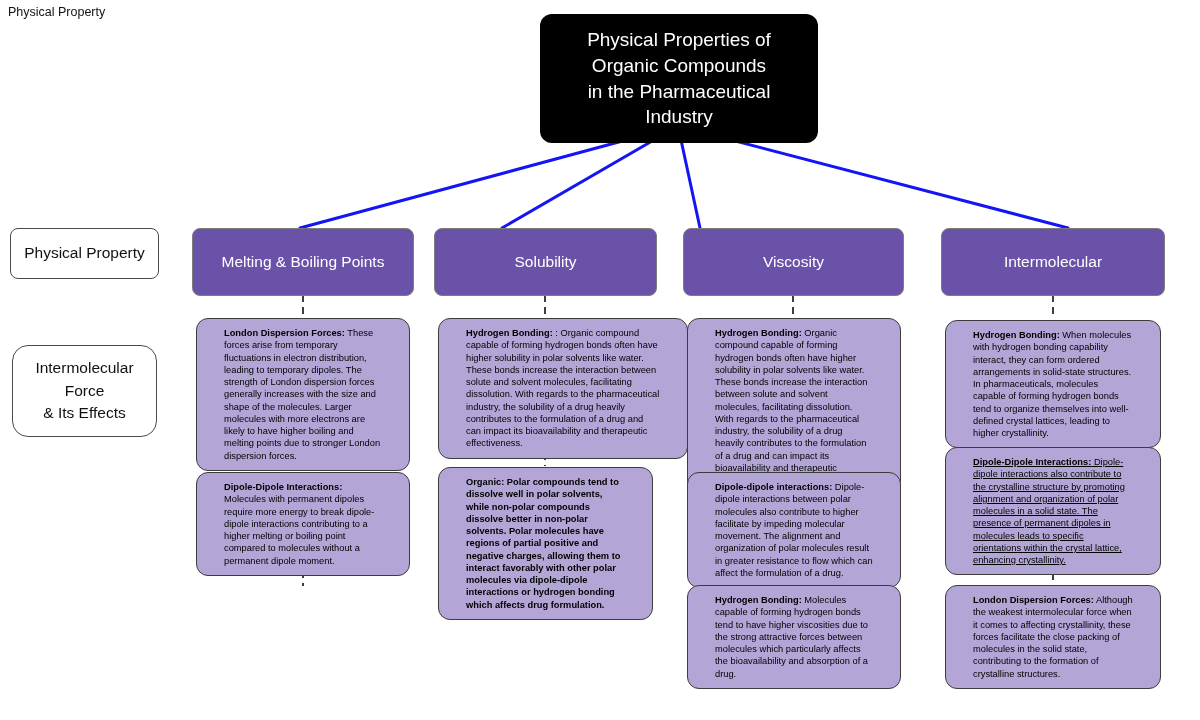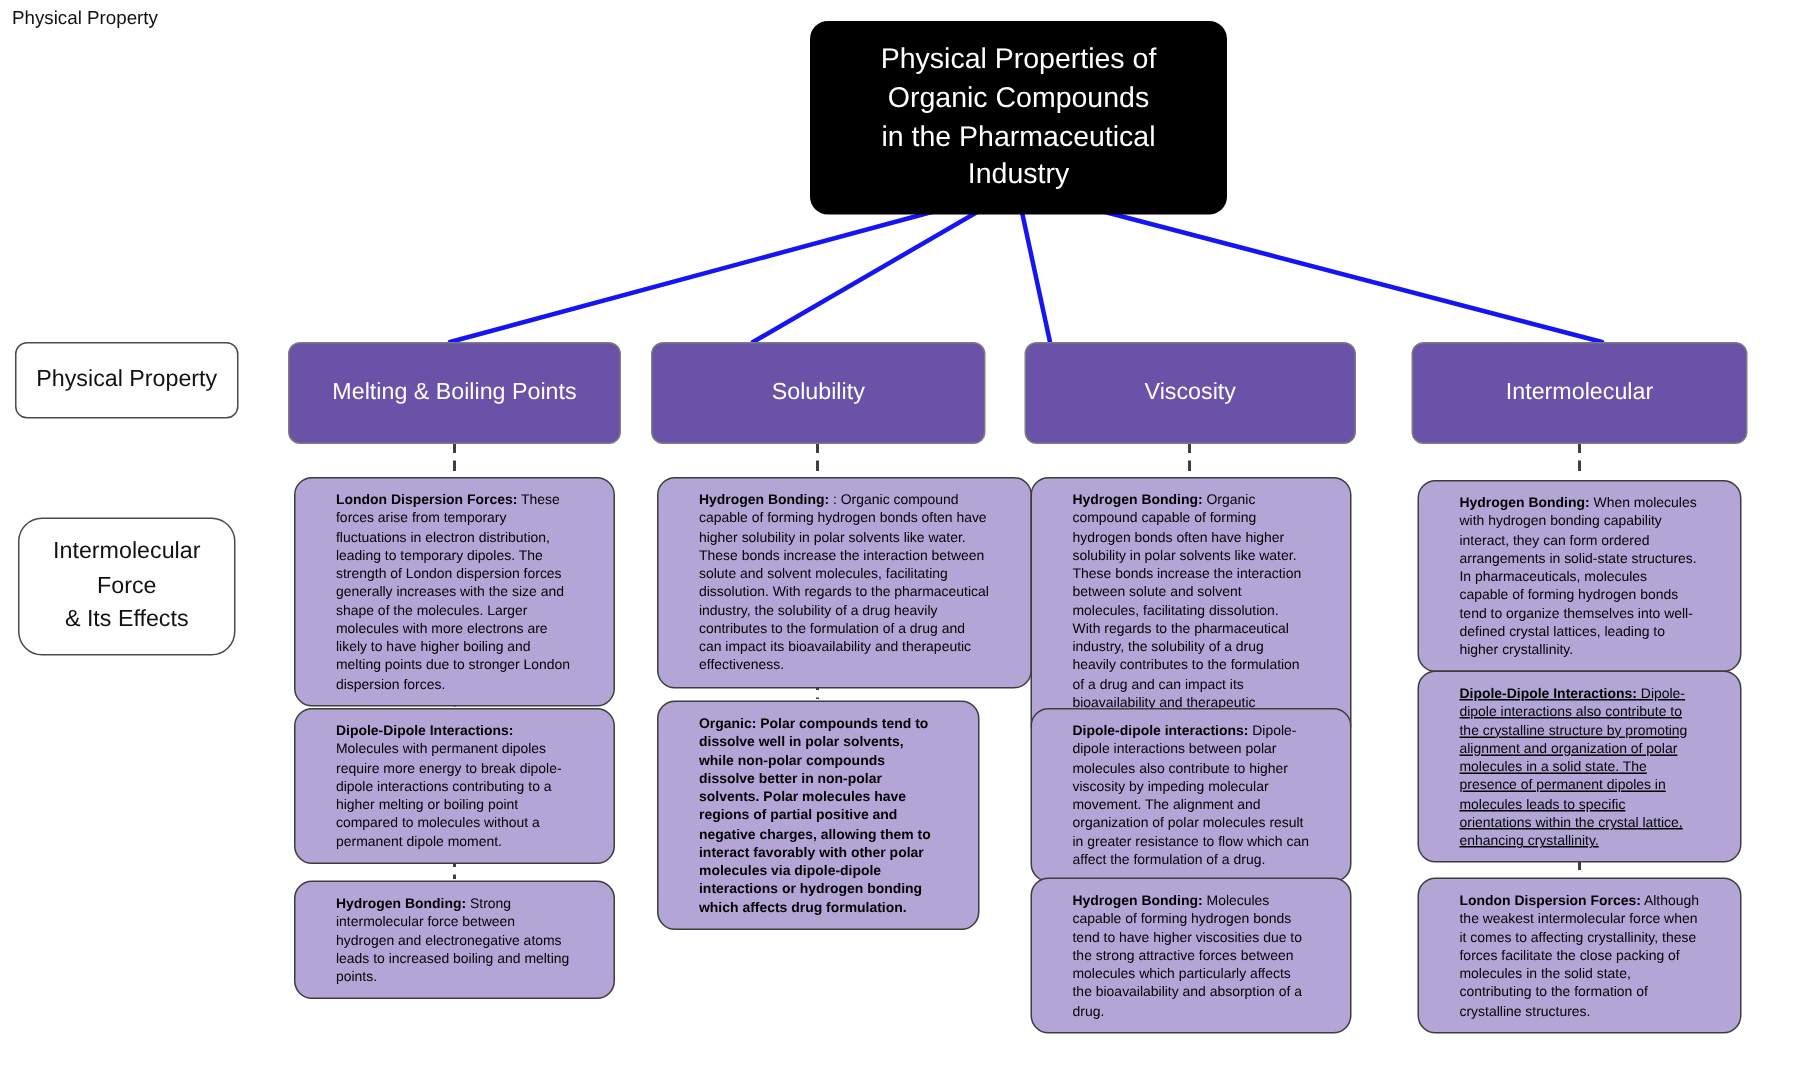--- a/index.html
+++ b/index.html
@@ -68,36 +68,33 @@
   <div class="hdr" style="left:434px;width:223px;">Solubility</div>
   <div class="hdr" style="left:683px;width:221px;">Viscosity</div>
   <div class="hdr" style="left:941px;width:224px;">Intermolecular</div>
 
   <div class="note" style="left:196px;top:318px;width:214px;min-height:134px;">
     <p><b>London Dispersion Forces:</b><span> These forces arise from temporary fluctuations in electron distribution, leading to temporary dipoles. The strength of London dispersion forces generally increases with the size and shape of the molecules. Larger molecules with more electrons are likely to have higher boiling and melting points due to stronger London dispersion forces.</span></p>
   </div>
   <div class="note" style="left:196px;top:472px;width:214px;min-height:86px;">
     <p><b>Dipole-Dipole Interactions:</b><span> Molecules with permanent dipoles require more energy to break dipole-dipole interactions contributing to a higher melting or boiling point compared to molecules without a permanent dipole moment.</span></p>
   </div>
-  <div class="note" style="left:196px;top:587px;width:214px;min-height:63px;">
-    <p><b>Hydrogen Bonding:</b><span> Strong intermolecular force between hydrogen and electronegative atoms leads to increased boiling and melting points.</span></p>
-  </div>
 
   <div class="note" style="left:438px;top:318px;width:250px;min-height:134px;">
     <p><b>Hydrogen Bonding:</b><span> : Organic compound capable of forming hydrogen bonds often have higher solubility in polar solvents like water. These bonds increase the interaction between solute and solvent molecules, facilitating dissolution. With regards to the pharmaceutical industry, the solubility of a drug heavily contributes to the formulation of a drug and can impact its bioavailability and therapeutic effectiveness.</span></p>
   </div>
   <div class="note all-bold" style="left:438px;top:467px;width:215px;min-height:126px;">
     <p><b>Organic:</b><span> Polar compounds tend to dissolve well in polar solvents, while non-polar compounds dissolve better in non-polar solvents. Polar molecules have regions of partial positive and negative charges, allowing them to interact favorably with other polar molecules via dipole-dipole interactions or hydrogen bonding which affects drug formulation.</span></p>
   </div>
 
   <div class="note" style="left:687px;top:318px;width:214px;min-height:134px;">
     <p><b>Hydrogen Bonding:</b><span> Organic compound capable of forming hydrogen bonds often have higher solubility in polar solvents like water. These bonds increase the interaction between solute and solvent molecules, facilitating dissolution. With regards to the pharmaceutical industry, the solubility of a drug heavily contributes to the formulation of a drug and can impact its bioavailability and therapeutic effectiveness.</span></p>
   </div>
   <div class="note" style="left:687px;top:472px;width:214px;min-height:91px;">
-    <p><b>Dipole-dipole interactions:</b><span> Dipole-dipole interactions between polar molecules also contribute to higher viscosity by impeding molecular movement. The alignment and organization of polar molecules result in greater resistance to flow which can affect the formulation of a drug.</span></p>
+    <p><b>Dipole-dipole interactions:</b><span> Dipole-dipole interactions between polar molecules also contribute to higher facilitate by impeding molecular movement. The alignment and organization of polar molecules result in greater resistance to flow which can affect the formulation of a drug.</span></p>
   </div>
   <div class="note" style="left:687px;top:585px;width:214px;min-height:65px;">
     <p><b>Hydrogen Bonding:</b><span> Molecules capable of forming hydrogen bonds tend to have higher viscosities due to the strong attractive forces between molecules which particularly affects the bioavailability and absorption of a drug.</span></p>
   </div>
 
   <div class="note" style="left:945px;top:320px;width:216px;min-height:112px;">
     <p><b>Hydrogen Bonding:</b><span> When molecules with hydrogen bonding capability interact, they can form ordered arrangements in solid-state structures. In pharmaceuticals, molecules capable of forming hydrogen bonds tend to organize themselves into well-defined crystal lattices, leading to higher crystallinity.</span></p>
   </div>
   <div class="note" style="left:945px;top:447px;width:216px;min-height:113px;text-decoration:underline;">
     <p><b>Dipole-Dipole Interactions:</b><span> Dipole-dipole interactions also contribute to the crystalline structure by promoting alignment and organization of polar molecules in a solid state. The presence of permanent dipoles in molecules leads to specific orientations within the crystal lattice, enhancing crystallinity.</span></p>

